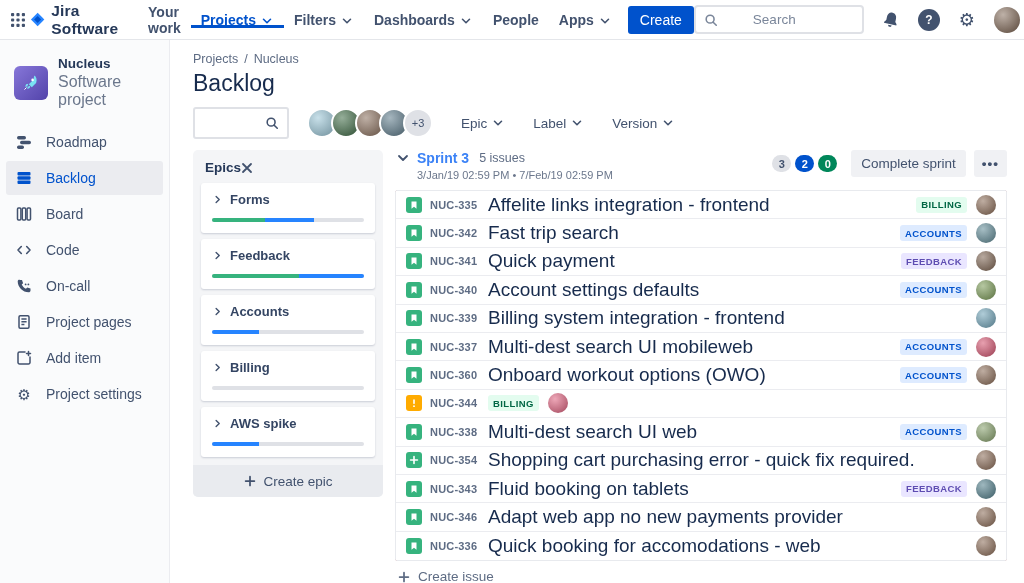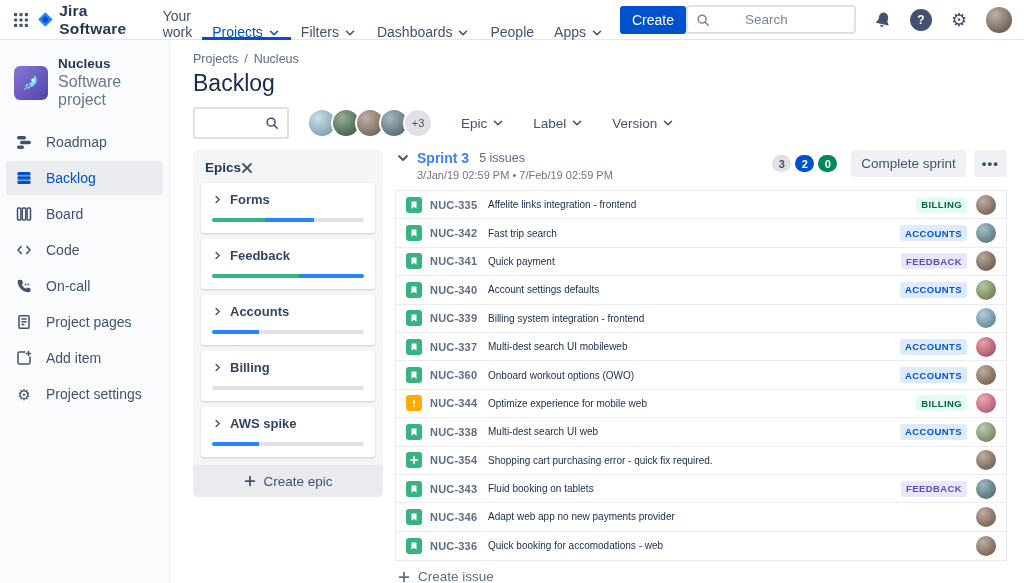--- a/index.html
+++ b/index.html
@@ -6,21 +6,21 @@
   html,body { width:1024px; height:583px; overflow:hidden; background:#fff;
     font-family:"Liberation Sans", sans-serif; color:#172B4D; }
 
   
   .topnav { height:40px; display:flex; align-items:center; padding:0 12px 0 10px;
     border-bottom:1px solid #E4E6EA; background:#fff; }
   .appgrid { width:28px; height:28px; display:flex; align-items:center; justify-content:center;
     color:#42526E; border-radius:3px; cursor:pointer; }
   .brand { display:flex; align-items:center; gap:6px; margin:0 14px 0 4px; }
   .brand-name { font-size:15.5px; font-weight:600; color:#253858; letter-spacing:.2px; }
-  .primary-nav { display:flex; align-items:flex-end; height:40px; }
+  .primary-nav { display:flex; align-items:center; height:40px;font-weight:bold; }
   .nav-item { display:flex; align-items:center; gap:4px; padding:0 10px; font-size:14px;
     color:#42526E; cursor:pointer; }
   .nav-item.active { color:#0052CC; box-shadow:inset 0 -3px 0 #0052CC; }
   .nav-item .chev { display:flex; margin-top:2px; }
   .create-btn { background:#0052CC; color:#fff; font-size:14px; font-weight:500;
     border:none; border-radius:3px; padding:6px 12px; margin-left:6px; cursor:pointer; }
   .topnav-right { margin-left:auto; display:flex; align-items:center; gap:14px; }
   .top-search { display:flex; align-items:center; gap:6px; width:170px; height:29px;
     border:2px solid #DFE1E6; border-radius:4px; padding:0 8px; color:#7A869A; background:#fff; }
   .top-search input { border:none; outline:none; width:100%; font-size:13.5px;
@@ -109,21 +109,21 @@
     font-weight:500; padding:6px 10px; cursor:pointer; font-family:"Liberation Sans",sans-serif; }
   .more-btn { letter-spacing:1px; font-weight:700; padding:6px 8px; }
 
   .issue-list { margin-top:9px; border:1px solid #E8EAEE; border-radius:2px; background:#b91c1c; }
   .issue-row { display:flex; align-items:center; height:28.4px; padding:0 10px; gap:8px;
     border-bottom:1px solid #EBECF0; background:#fff; cursor:pointer; }
   .issue-row:last-child { border-bottom:none; }
   .type-icon { width:16px; height:16px; border-radius:3px; flex:none; display:flex;
     align-items:center; justify-content:center; }
   .issue-key { font-size:11px; font-weight:600; color:#5E6C84; width:50px; flex:none; letter-spacing:.2px; }
-  .issue-title { font-size:10px; color:#172B4D; white-space:nowrap; overflow:hidden;
+  .issue-title { font-size:19px; color:#172B4D; white-space:nowrap; overflow:hidden;
     text-overflow:ellipsis; flex:1; }
   .row-right { display:flex; align-items:center; gap:9px; flex:none; }
   .chip { font-size:9.5px; font-weight:700; letter-spacing:.4px; padding:2.5px 5px; border-radius:3px; }
   .row-avatar { width:20px; height:20px; }
   .create-issue { display:flex; align-items:center; gap:7px; margin-top:8px; color:#5E6C84;
     font-size:13.5px; font-weight:500; cursor:pointer; padding-left:2px; }
 </style>
 </head>
 <body>
 
@@ -562,21 +562,20 @@
               </span>
             </div>
             <div class="issue-row">
               <span class="type-icon" style="background:#FFAB00">
                 <svg width="10" height="10" viewBox="0 0 16 16" fill="#fff">
                   <rect x="6.7" y="1.8" width="2.6" height="8" rx="1.3"></rect>
                   <circle cx="8" cy="13" r="1.5"></circle>
                 </svg>
               </span>
               <span class="issue-key">NUC-344</span>
-              <span class="issue-title">Optimize experience for mobile web</span>
               <span class="row-right">
                 <span class="chip" style="background:#E3FCEF;color:#006644">BILLING</span>
                 <span class="avatar row-avatar" style="background:radial-gradient(circle at 35% 30%, rgba(255,255,255,.45), rgba(0,0,0,.28)), #e0607e"></span>
               </span>
             </div>
             <div class="issue-row">
               <span class="type-icon" style="background:#36B37E">
                 <svg width="10" height="10" viewBox="0 0 16 16">
                   <path d="M4 2.5h8V14l-4-3.2L4 14z" fill="#fff"></path>
                 </svg>

